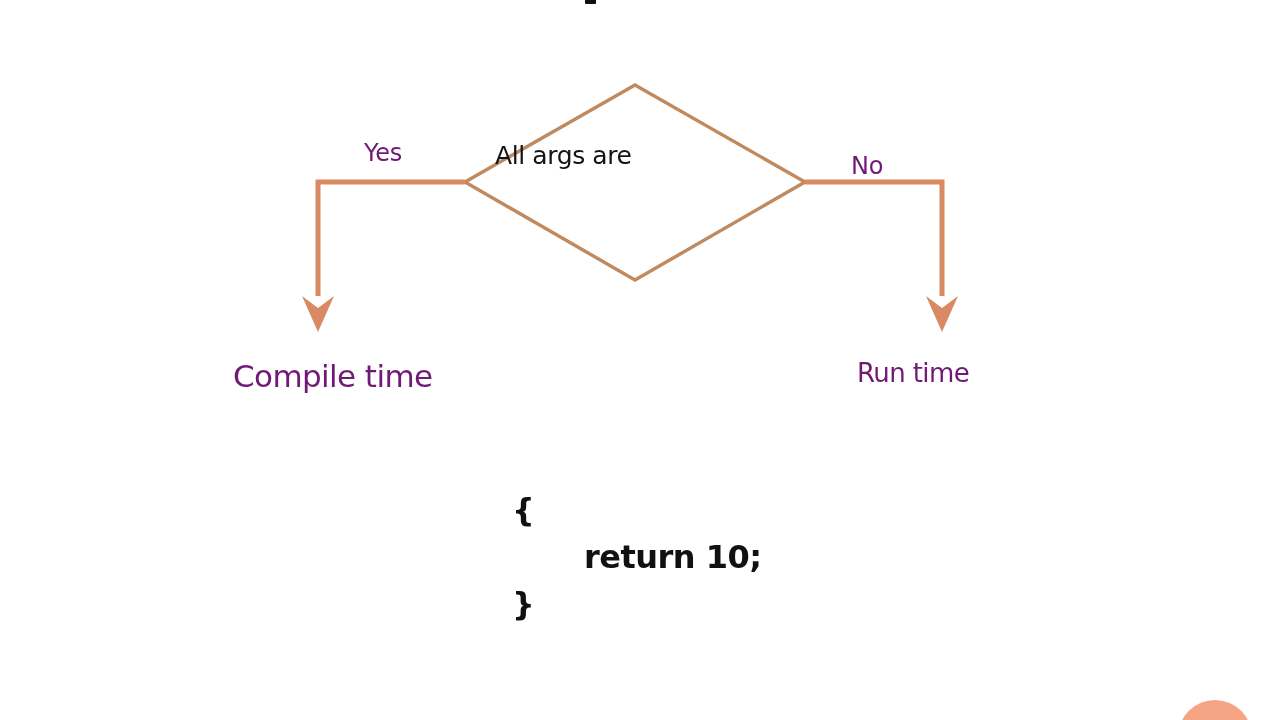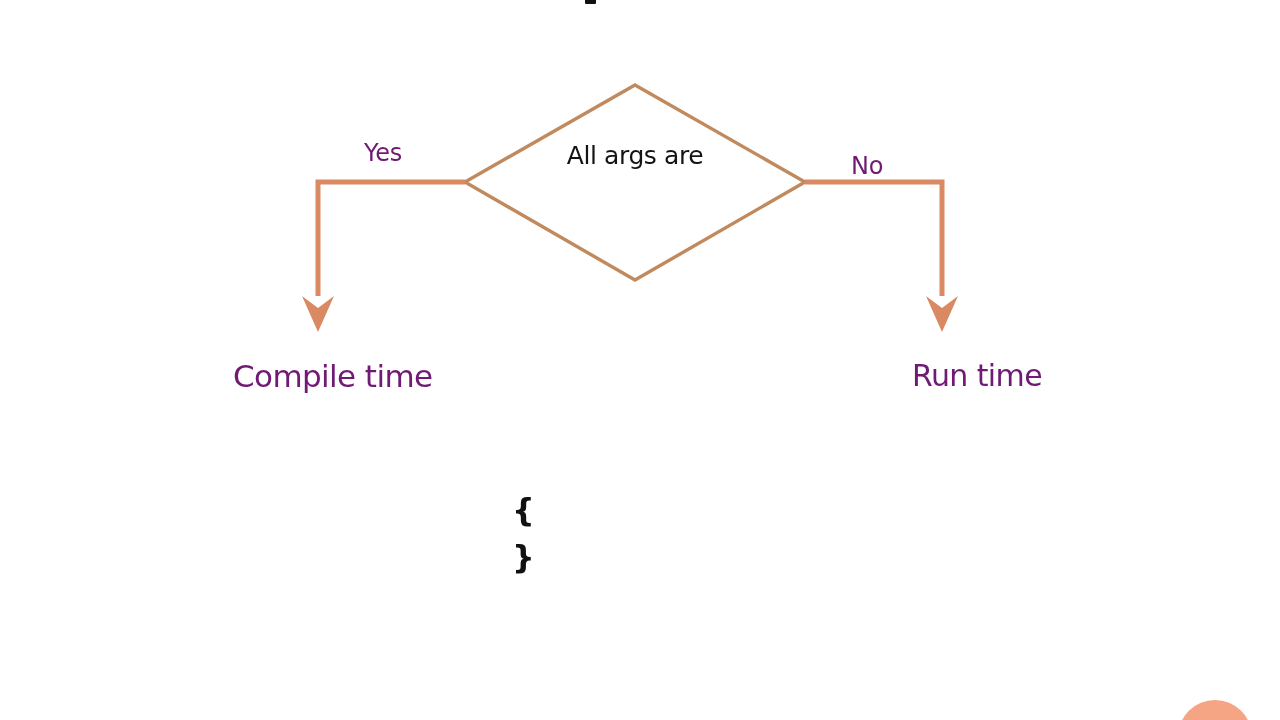--- a/index.html
+++ b/index.html
@@ -38,21 +38,21 @@
     font-family: "DejaVu Sans", sans-serif;
     white-space: nowrap;
     letter-spacing: -0.2px;
   }
 
   #decision-text {
     position: absolute;
     left: 495px;
     top: 138px;
     width: 280px;
-    text-align: center;
+    text-align: left;
     font-size: 25px;
     line-height: 1.44;
     color: #141414;
     font-family: "DejaVu Sans", sans-serif;
     letter-spacing: -0.4px;
   }
   #decision-text .dline { display: block; }
 
   #label-yes {
     left: 364px;
@@ -64,23 +64,23 @@
     top: 152px;
     font-size: 24px;
   }
   #label-compile-time {
     left: 233px;
     top: 358px;
     font-size: 31px;
     letter-spacing: -0.6px;
   }
   #label-run-time {
-    left: 912px;
+    left: 857px;
     top: 358px;
-    font-size: 30px;
+    font-size: 26px;
     letter-spacing: -0.6px;
   }
 
   
   #code-block {
     position: absolute;
     left: 512px;
     top: 487px;
     font-family: "DejaVu Sans", sans-serif;
     font-weight: bold;
@@ -146,18 +146,19 @@
   <div class="flow-label" id="label-yes">Yes</div>
 
   <div class="flow-label" id="label-no">No</div>
 
   <div class="flow-label" id="label-compile-time">Compile time</div>
 
   <div class="flow-label" id="label-run-time">Run time</div>
 
   <div id="code-block">
     <span class="code-line" id="code-line-open">{</span>
+    <span class="code-line" id="code-line-return">return 10;</span>
     <span class="code-line" id="code-line-close">}</span>
   </div>
 
   <div id="corner-circle"></div>
 
 </div>
 
 </body></html>

